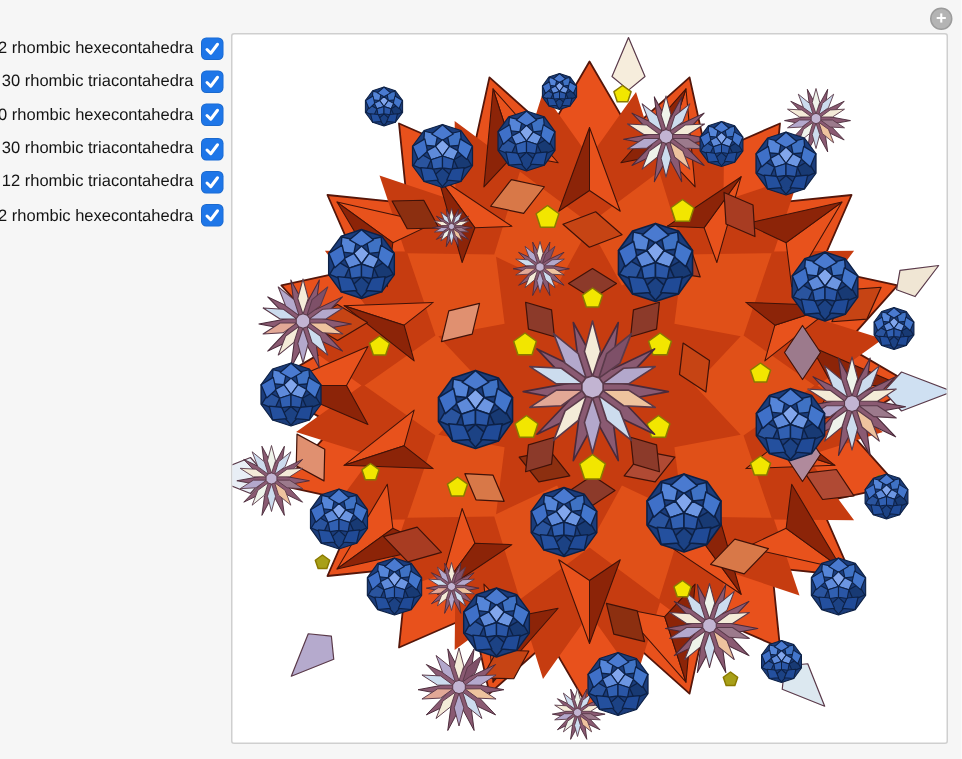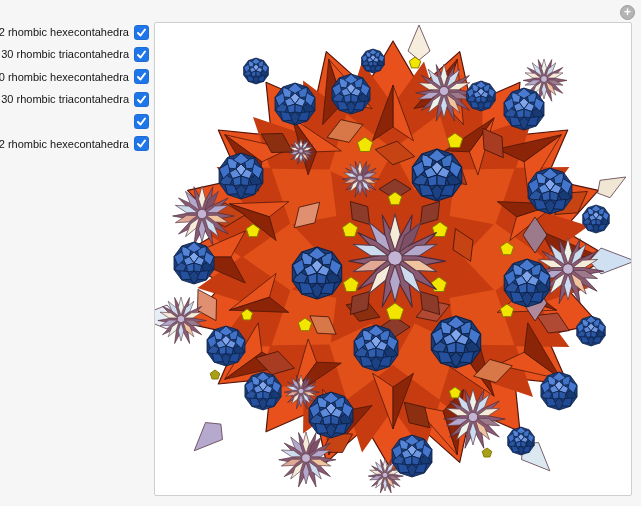--- a/index.html
+++ b/index.html
@@ -45,20 +45,21 @@
       </div>
       <div class="row">
         <span class="lbl">30 rhombic triacontahedra</span>
         <span class="cb" style="background: rgb(30, 118, 232);">
           <svg width="11" height="11">
             <polyline points="2,6 4.5,8.5 9,2.5" fill="none" stroke="#fff" stroke-width="2" stroke-linecap="round" stroke-linejoin="round"></polyline>
           </svg>
         </span>
       </div>
       <div class="row">
+        <span class="lbl">12 rhombic triacontahedra</span>
         <span class="cb" style="background: rgb(30, 118, 232);">
           <svg width="11" height="11">
             <polyline points="2,6 4.5,8.5 9,2.5" fill="none" stroke="#fff" stroke-width="2" stroke-linecap="round" stroke-linejoin="round"></polyline>
           </svg>
         </span>
       </div>
       <div class="row">
         <span class="lbl">12 rhombic hexecontahedra</span>
         <span class="cb" style="background: rgb(30, 118, 232);">
           <svg width="11" height="11">

